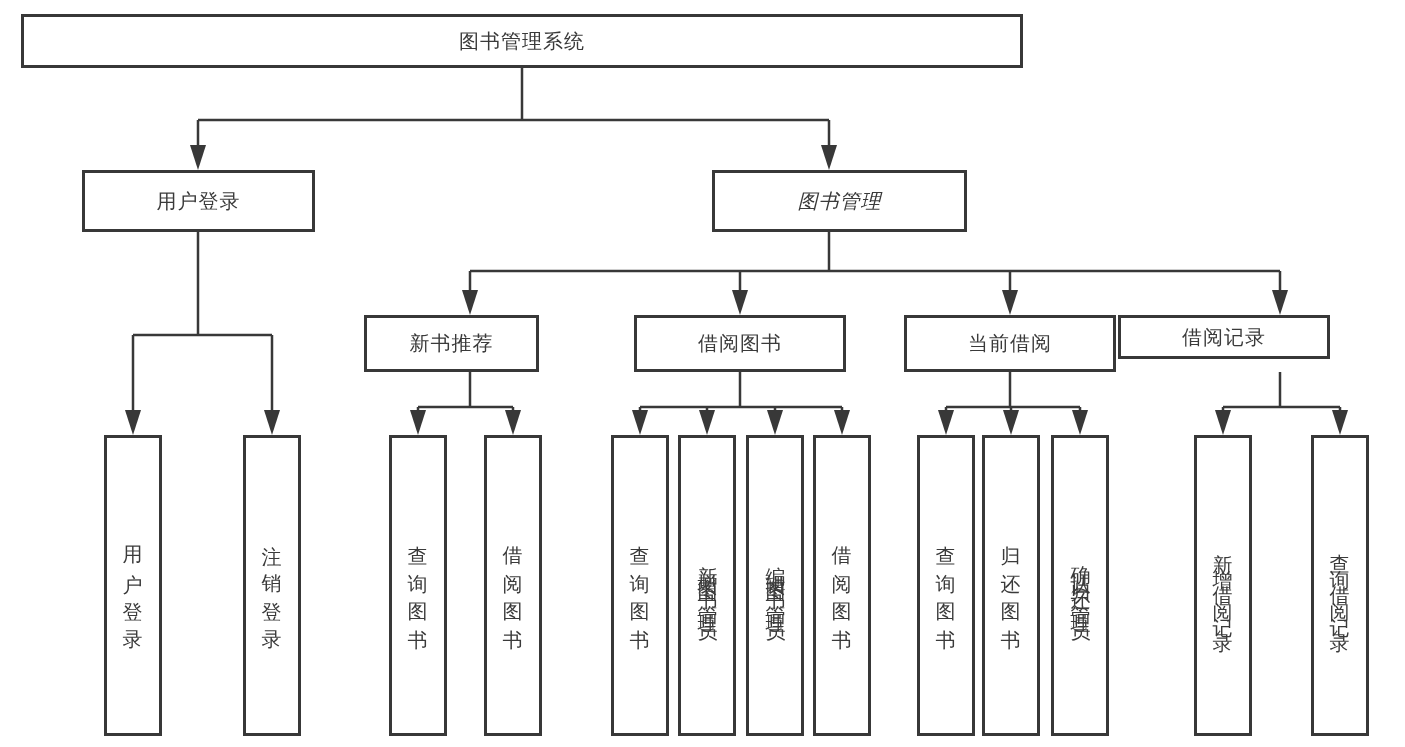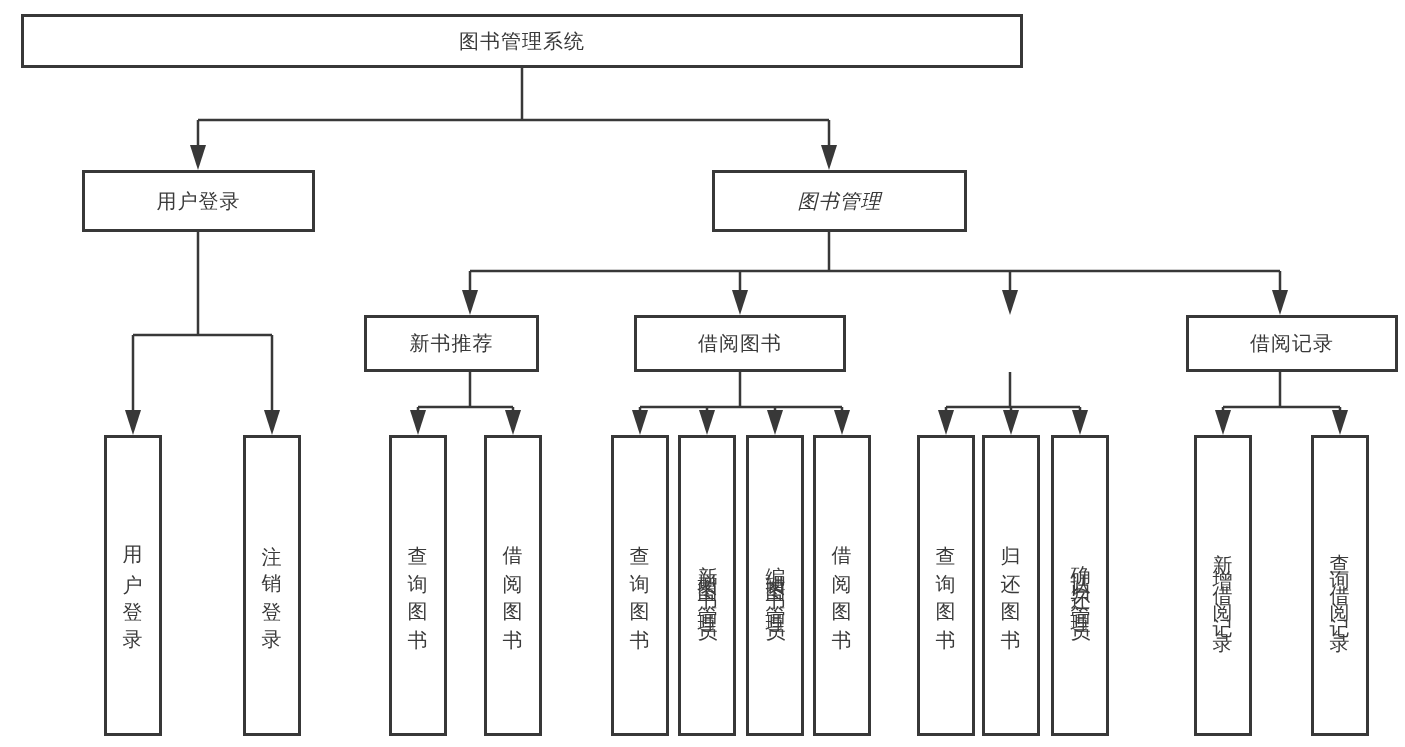--- a/index.html
+++ b/index.html
@@ -106,21 +106,22 @@
     <polygon points="1332,410 1348,410 1340,435" fill="currentColor" stroke="none"></polygon>
   </svg>
 
   <div class="node" style="left:21px; top:14px; width:1002px; height:54px;">图书管理系统</div>
 
   <div class="node" style="left:82px; top:170px; width:233px; height:62px;">用户登录</div>
   <div class="node" style="left:712px; top:170px; width:255px; height:62px;font-style:italic;">图书管理</div>
 
   <div class="node" style="left:364px; top:315px; width:175px; height:57px;">新书推荐</div>
   <div class="node" style="left:634px; top:315px; width:212px; height:57px;">借阅图书</div>
-  <div class="node" style="left:1186px; top:315px; width:212px; height:57px;">借阅记录</div>
+  <div class="node" style="left:904px; top:315px; width:212px; height:57px;">当前借阅</div>
+  <div class="node" style="left:1118px; top:315px; width:212px; height:44px;">借阅记录</div>
 
   <div class="node leaf" style="left:104px; top:435px; width:58px; height:301px;">用户登录</div>
   <div class="node leaf" style="left:243px; top:435px; width:58px; height:301px;">注销登录</div>
 
   <div class="node leaf" style="left:389px; top:435px; width:58px; height:301px;">查询图书</div>
   <div class="node leaf" style="left:484px; top:435px; width:58px; height:301px;">借阅图书</div>
 
   <div class="node leaf" style="left:611px; top:435px; width:58px; height:301px;">查询图书</div>
   <div class="node leaf len9" style="left:678px; top:435px; width:58px; height:301px;">新增图书（管理员）</div>
   <div class="node leaf len9" style="left:746px; top:435px; width:58px; height:301px;">编辑图书（管理员）</div>

